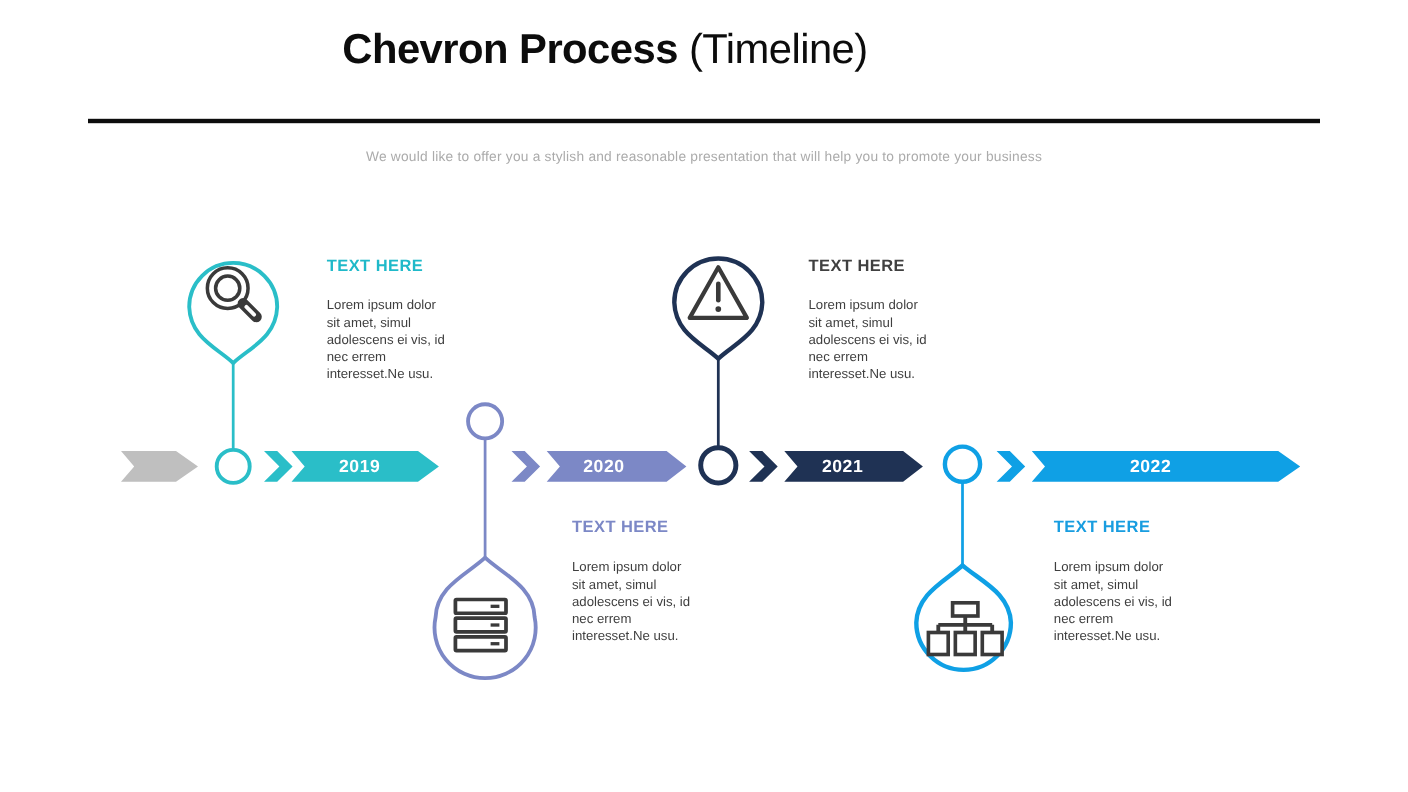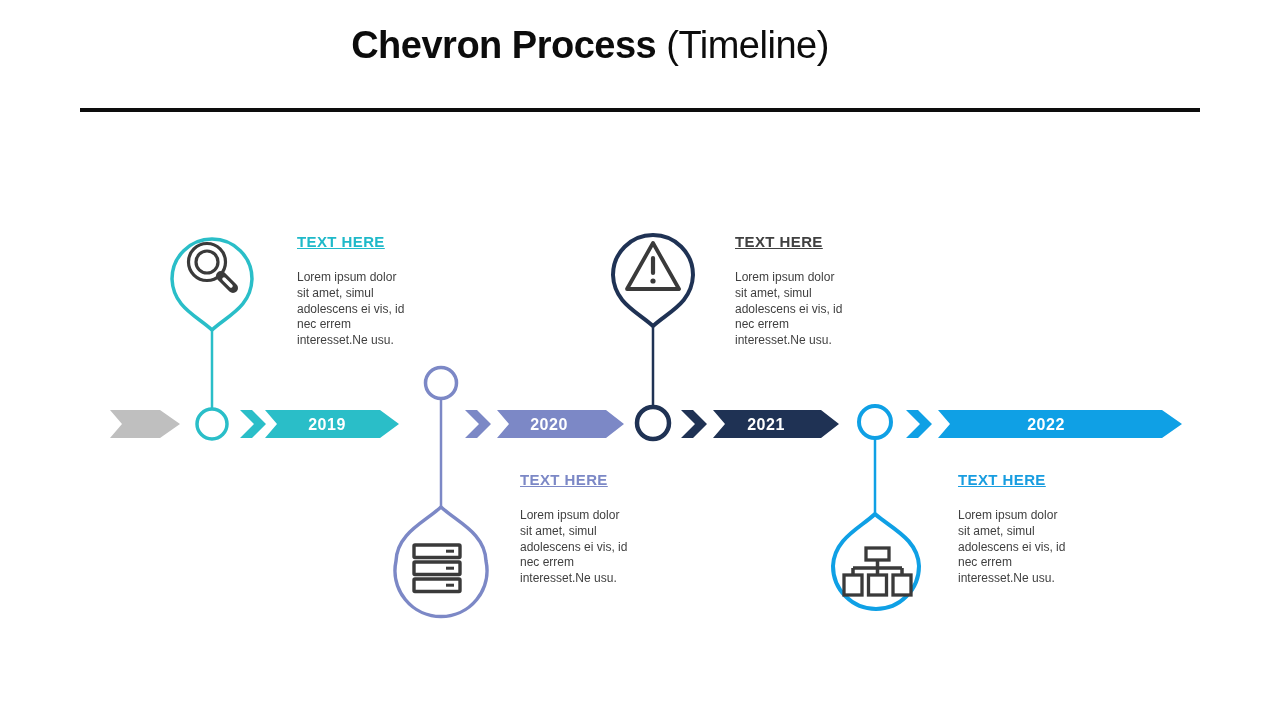--- a/index.html
+++ b/index.html
@@ -2,59 +2,60 @@
 <html><head>
 <meta charset="utf-8">
 <style>
   html,body { margin:0; padding:0; background:#ffffff; }
   .slide {
     position:relative; width:1280px; height:720px; background:#ffffff;
     font-family:"Liberation Sans", sans-serif; overflow:hidden;
   }
   .title {
     position:absolute; top:24px; left:0; width:1100px; text-align:center;
-    font-size:38px; letter-spacing:-0.5px; color:#0c0c0c; margin:0;padding-left:40px;
+    font-size:38px; letter-spacing:-0.5px; color:#0c0c0c; margin:0;
   }
   .title .bold   { font-weight:bold; }
   .title .light  { font-weight:normal; }
   .divider {
     position:absolute; top:108px; left:80px; width:1120px; height:4px;
     background:#0d0d0d;
   }
   .subtitle {
     position:absolute; top:135px; left:0; width:1280px; text-align:center;
     font-size:12.5px; color:#abseabab; color:#ababab; letter-spacing:0.2px;
   }
   .gfx { position:absolute; top:0; left:0; }
   .year-label {
     font-family:"Liberation Sans", sans-serif; font-size:16px; font-weight:bold;
     fill:#ffffff; text-anchor:middle; letter-spacing:0.5px;
   }
   .block { position:absolute; width:132px; }
   .block h3 {
-    margin:0 0 20px 0; font-size:15px; font-weight:bold; letter-spacing:0.4px;text-decoration:underline;
+    margin:0 0 20px 0; font-size:15px; font-weight:bold; letter-spacing:0.4px;
   }
   .block p {
     margin:0; font-size:12px; line-height:15.8px; color:#3f3f3f;
     white-space:pre-line;
   }
   .accent-1 h3 { color:#1fb9c9; }
   .accent-2 h3 { color:#7c88c6; }
   .accent-3 h3 { color:#404040; }
   .accent-4 h3 { color:#189de0; }
 </style>
 </head>
 <body>
 
 <div class="slide">
 
   <h1 class="title"><span class="bold">Chevron Process</span><span class="light"> (Timeline)</span></h1>
 
   <div class="divider"></div>
 
+  <div class="subtitle">We would like to offer you a stylish and reasonable presentation that will help you to promote your business</div>
 
   <svg class="gfx" width="1280" height="720" viewBox="0 0 1280 720">
 
     <polygon points="110,410 160,410 180,424 160,438 110,438 122,424" fill="#BFBFBF"></polygon>
 
     <g>
       <polygon points="240,410 252,410 266,424 252,438 240,438 254,424" fill="#2ABEC8"></polygon>
       <polygon points="265,410 380,410 399,424 380,438 265,438 277,424" fill="#2ABEC8"></polygon>
       <text class="year-label" x="327" y="429.5">2019</text>
     </g>

